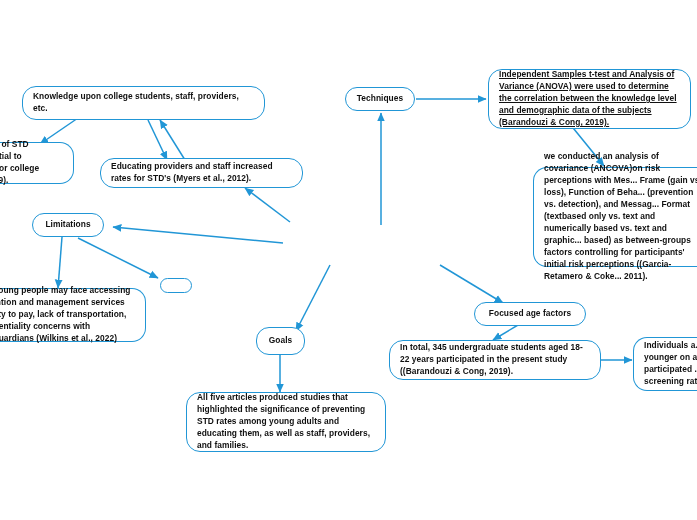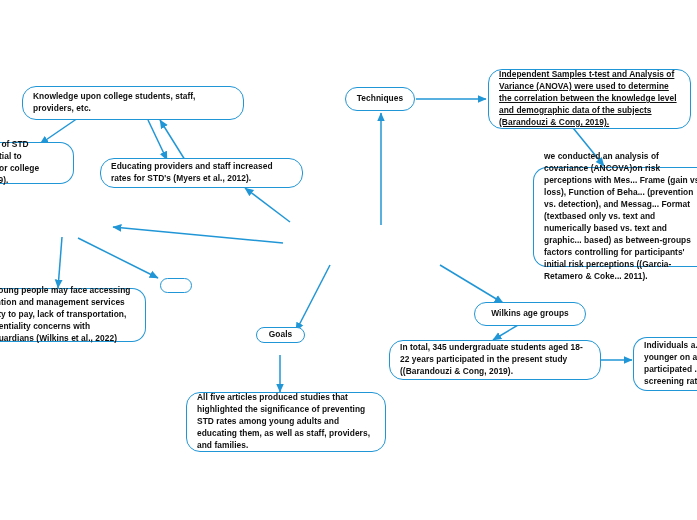--- a/index.html
+++ b/index.html
@@ -120,30 +120,33 @@
       <path d="M600,360 L632,360"></path>
 
     </g>
   </svg>
 
 
   <div class="node label" style="left:345px; top:87px; width:70px; height:24px;">
     <span class="txt">Techniques</span>
   </div>
 
+  <div class="node label" style="left:32px; top:213px; width:72px; height:24px;">
+    <span class="txt">Limitations</span>
+  </div>
 
-  <div class="node label" style="left:256px; top:327px; width:49px; height:16px;">
+  <div class="node label" style="left:256px; top:327px; width:49px; height:28px;">
     <span class="txt">Goals</span>
   </div>
 
   <div class="node label" style="left:474px; top:302px; width:112px; height:24px;">
-    <span class="txt">Wilkins age groups</span>
+    <span class="txt">Focused age factors</span>
   </div>
 
-  <div class="node" style="left:22px; top:86px; width:222px; height:34px;">
+  <div class="node" style="left:22px; top:86px; width:243px; height:34px;">
     <span class="txt">Knowledge upon college students, staff, providers, etc.</span>
   </div>
 
   <div class="node clip-left" style="left:-28px; top:142px; width:102px; height:42px;">
     <span class="txt">...ge of STD
 ...ential to
 ...s for college
 ...019).</span>
   </div>
 

